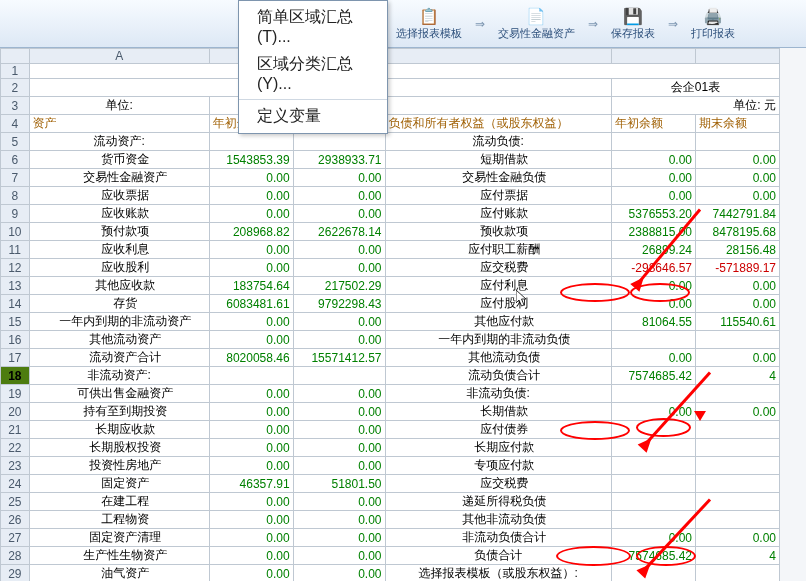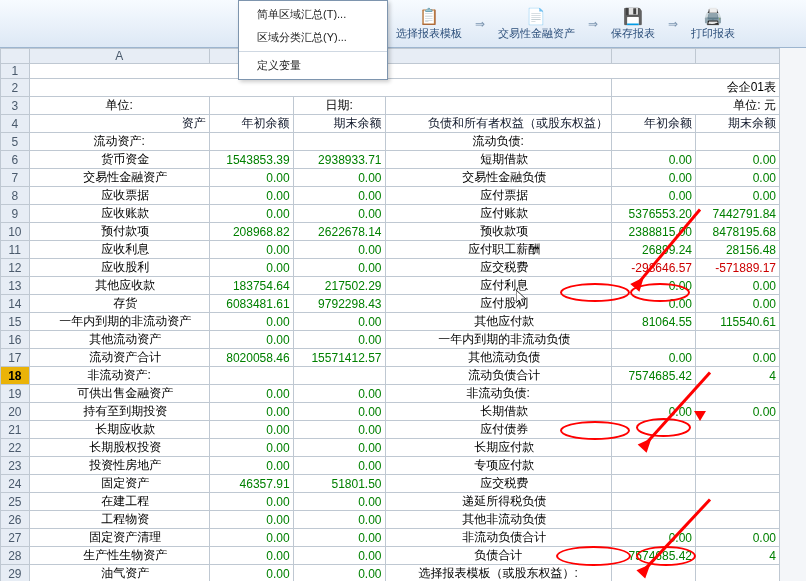--- a/index.html
+++ b/index.html
@@ -54,21 +54,21 @@
     top: 0; left: 238px;
     width: 150px;
     background: #fff;
     border: 1px solid #7e95ae;
     box-shadow: 2px 2px 4px rgba(0,0,0,0.2);
     padding: 2px 0;
     z-index: 20;
   }
   .dropdown .mitem {
     padding: 4px 18px;
-    font-size: 11px;
+    font-size: 16px;
     color: #222;
     cursor: pointer;
   }
   .dropdown .msep { height: 1px; background: #cfd8e2; margin: 2px 0; }
 
   
   .sheet-wrap {
     position: absolute;
     top: 48px; left: 0; right: 0; bottom: 0;
     overflow-y: scroll;
@@ -89,39 +89,39 @@
     overflow: hidden;
   }
   
   .rh {
     width: 24px;
     background: #e7edf5;
     color: #4a5a6c;
     text-align: center;
     font-size: 11px;
   }
-  .rh.sel { background:#eab308; font-weight:bold; color:#000;margin-top:36px; }
+  .rh.sel { background:#4d7c0f; font-weight:bold; color:#000;margin-top:36px; }
   
   th.ch {
     background: #e7edf5;
     color: #4a5a6c;
     text-align: center;
     font-weight: normal;
     height: 16px;
     font-size: 11px;
   }
   .colA { width: 126px; }
   .colB { width: 70px; }
   .colC { width: 70px; }
   .colD { width: 190px; }
   .colE { width: 70px; }
   .colF { width: 70px; }
 
   td.txt { color:#000; text-align:center; }
-  td.hdr { color:#0f172a; text-align:right; }
+  td.hdr { color:#a16207; text-align:left; }
   td.num { text-align:right; font-family:Arial,sans-serif; }
   .green { color:#008000; }
   .red   { color:#cc0000; }
 
   
   .annot {
     position: absolute;
     pointer-events: none;
     z-index: 30;
   }
@@ -205,21 +205,21 @@
     <th class="ch colE"></th>
     <th class="ch colF"></th>
   </tr>
   <tr>
     <td class="rh">1</td>
     <td class="txt" colspan="6"></td>
   </tr>
   <tr>
     <td class="rh">2</td>
     <td class="txt" colspan="4"></td>
-    <td class="txt" colspan="2" style="text-align:right">会企01表</td>
+    <td class="txt" colspan="2" style="text-align:center">会企01表</td>
   </tr>
   <tr>
     <td class="rh">3</td>
     <td class="txt">单位:</td>
     <td></td>
     <td class="txt" style="">日期:</td>
     <td></td>
     <td class="txt" colspan="2" style="text-align:right">单位: 元</td>
   </tr>
   <tr>

